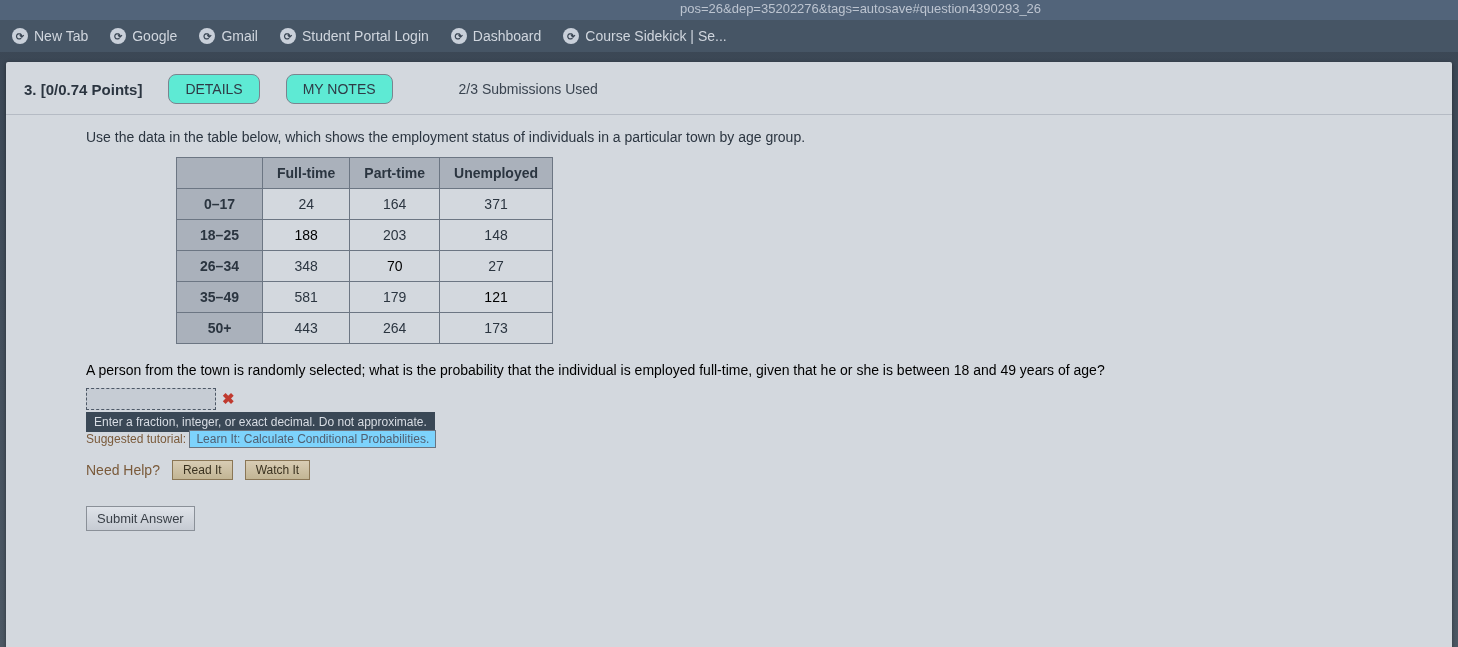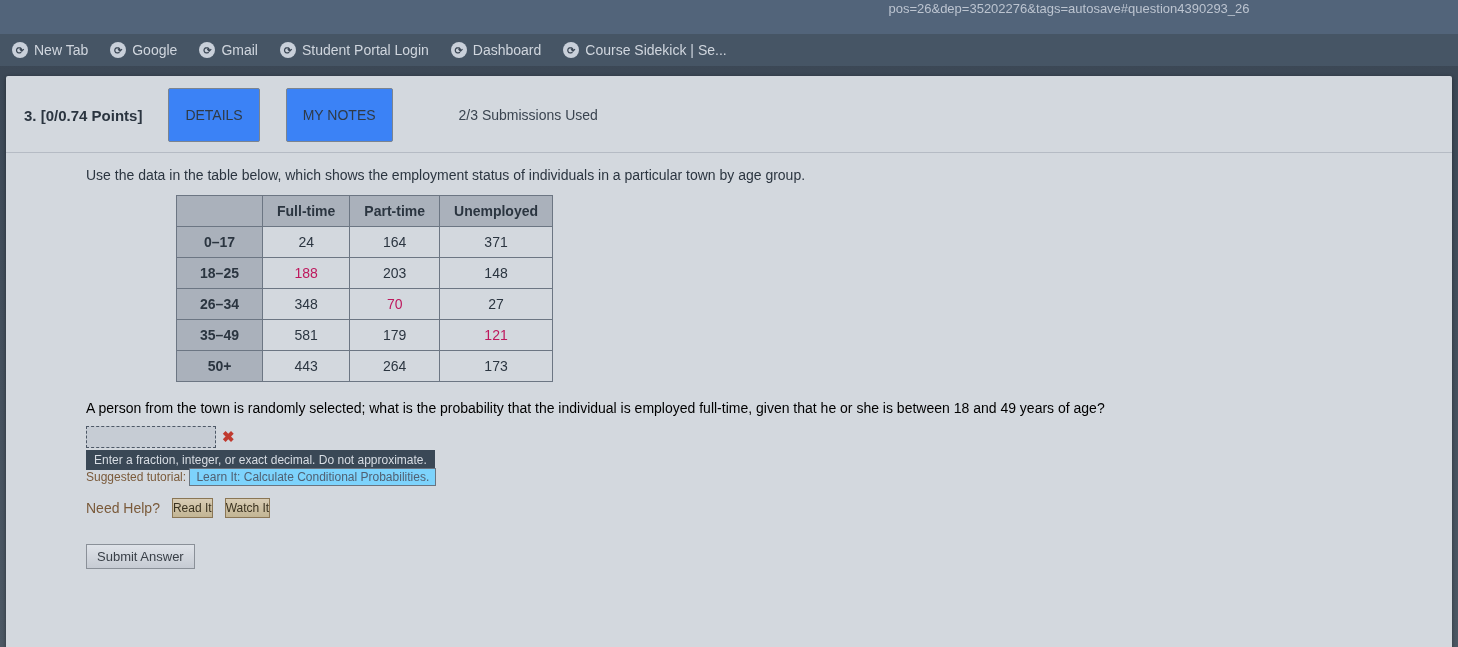--- a/index.html
+++ b/index.html
@@ -8,27 +8,26 @@
     background: linear-gradient(to bottom, #3a4654 0%, #4c5864 100%);
     width: 1458px;
     height: 647px;
     overflow: hidden;
     font-size: 13px;
     color: #2b3540;
   }
   .url-bar {
     background: #52647a;
     color: #bcc4d0;
-    height: 34px;
+    height: 20px;
     line-height: 18px;
     padding-left: 680px;
     font-size: 13px;
     white-space: nowrap;
     overflow: hidden;
-    text-align: center;
   }
   .bookmarks {
     background: #465565;
     height: 32px;
     display: flex;
     align-items: center;
     gap: 22px;
     padding: 0 12px;
     color: #d0d6de;
     font-size: 14px;
@@ -64,26 +63,26 @@
     padding: 12px 18px 10px 18px;
     border-bottom: 1px solid #b5bbc4;
   }
   .question-number {
     font-weight: bold;
     font-size: 15px;
     color: #2b3540;
   }
   .box-button {
     border: 1px solid #7b848f;
-    background: #3b82f6;
-    padding: 18px 16px;
+    background: #5eead4;
+    padding: 6px 16px;
     font-size: 14px;
     color: #2f3a46;
     cursor: pointer;
-    border-radius: 2px;
+    border-radius: 8px;
   }
   .submissions {
     font-size: 14px;
     color: #3a4450;
     margin-left: 40px;
   }
   .question-body {
     padding: 14px 14px 14px 80px;
     color: #2b3540;
   }
@@ -104,21 +103,21 @@
   }
   table.data th {
     background: #aab1bb;
     font-weight: bold;
     margin-left: 24px;
   }
   table.data td.rowhead {
     background: #aab1bb;
     font-weight: bold;
   }
-  .red { color: #be185d; }
+  .red { color: #000000; }
   .question-text {
     font-size: 14px;
     margin: 6px 0 10px 0;
     color: #000000;
   }
   .answer-row {
     display: flex;
     align-items: center;
     gap: 6px;
     margin-bottom: 2px;
@@ -159,21 +158,21 @@
     align-items: center;
     gap: 12px;
     font-size: 14px;
     color: #7a5a3a;
     margin-bottom: 26px;
   }
   .help-btn {
     border: 1px solid #8a7655;
     background: linear-gradient(#d8ccb4,#c2b594);
     font-size: 12px;
-    padding: 2px 0;
+    padding: 2px 10px;
     cursor: pointer;
     color: #3a3220;
   }
   .submit-btn {
     border: 1px solid #8a9098;
     background: linear-gradient(#dfe3e9,#c6cbd3);
     padding: 4px 10px;
     font-size: 13px;
     cursor: pointer;
     color: #3a4048;

